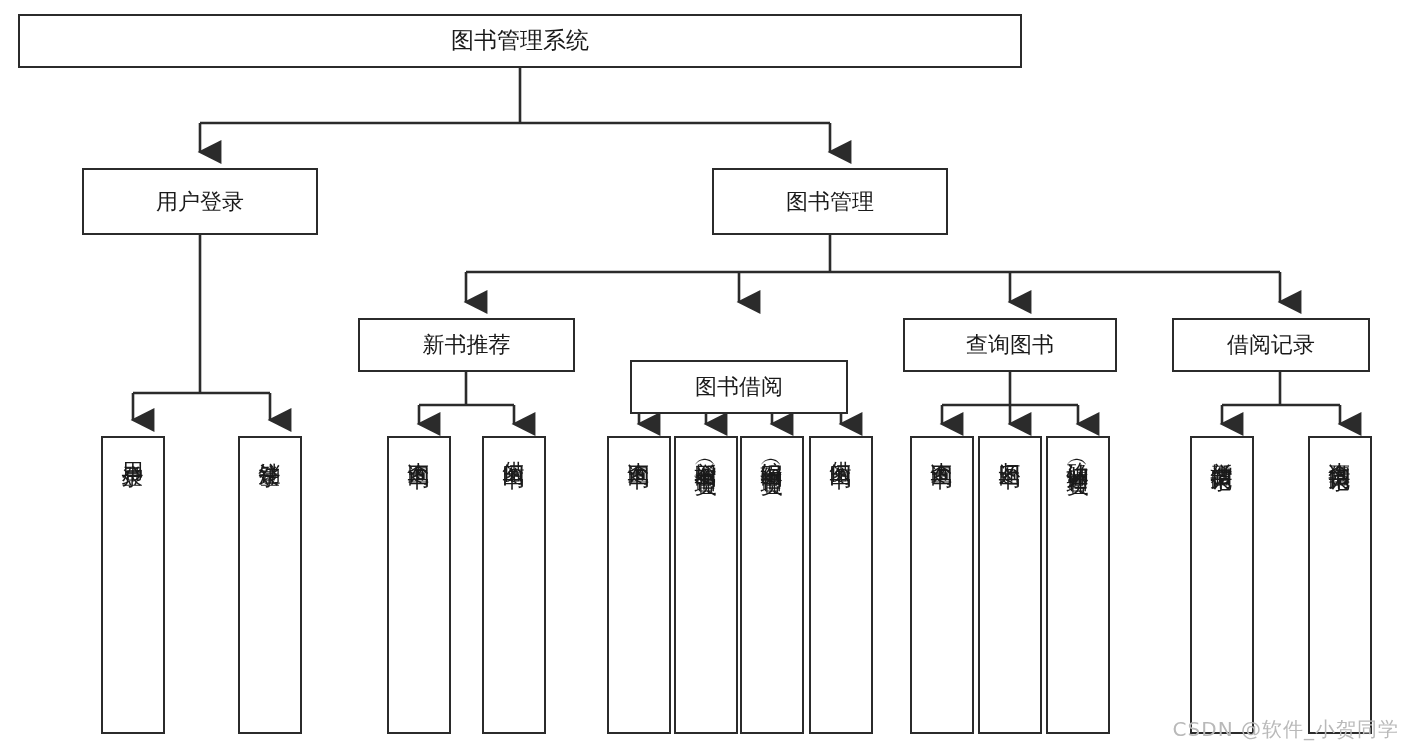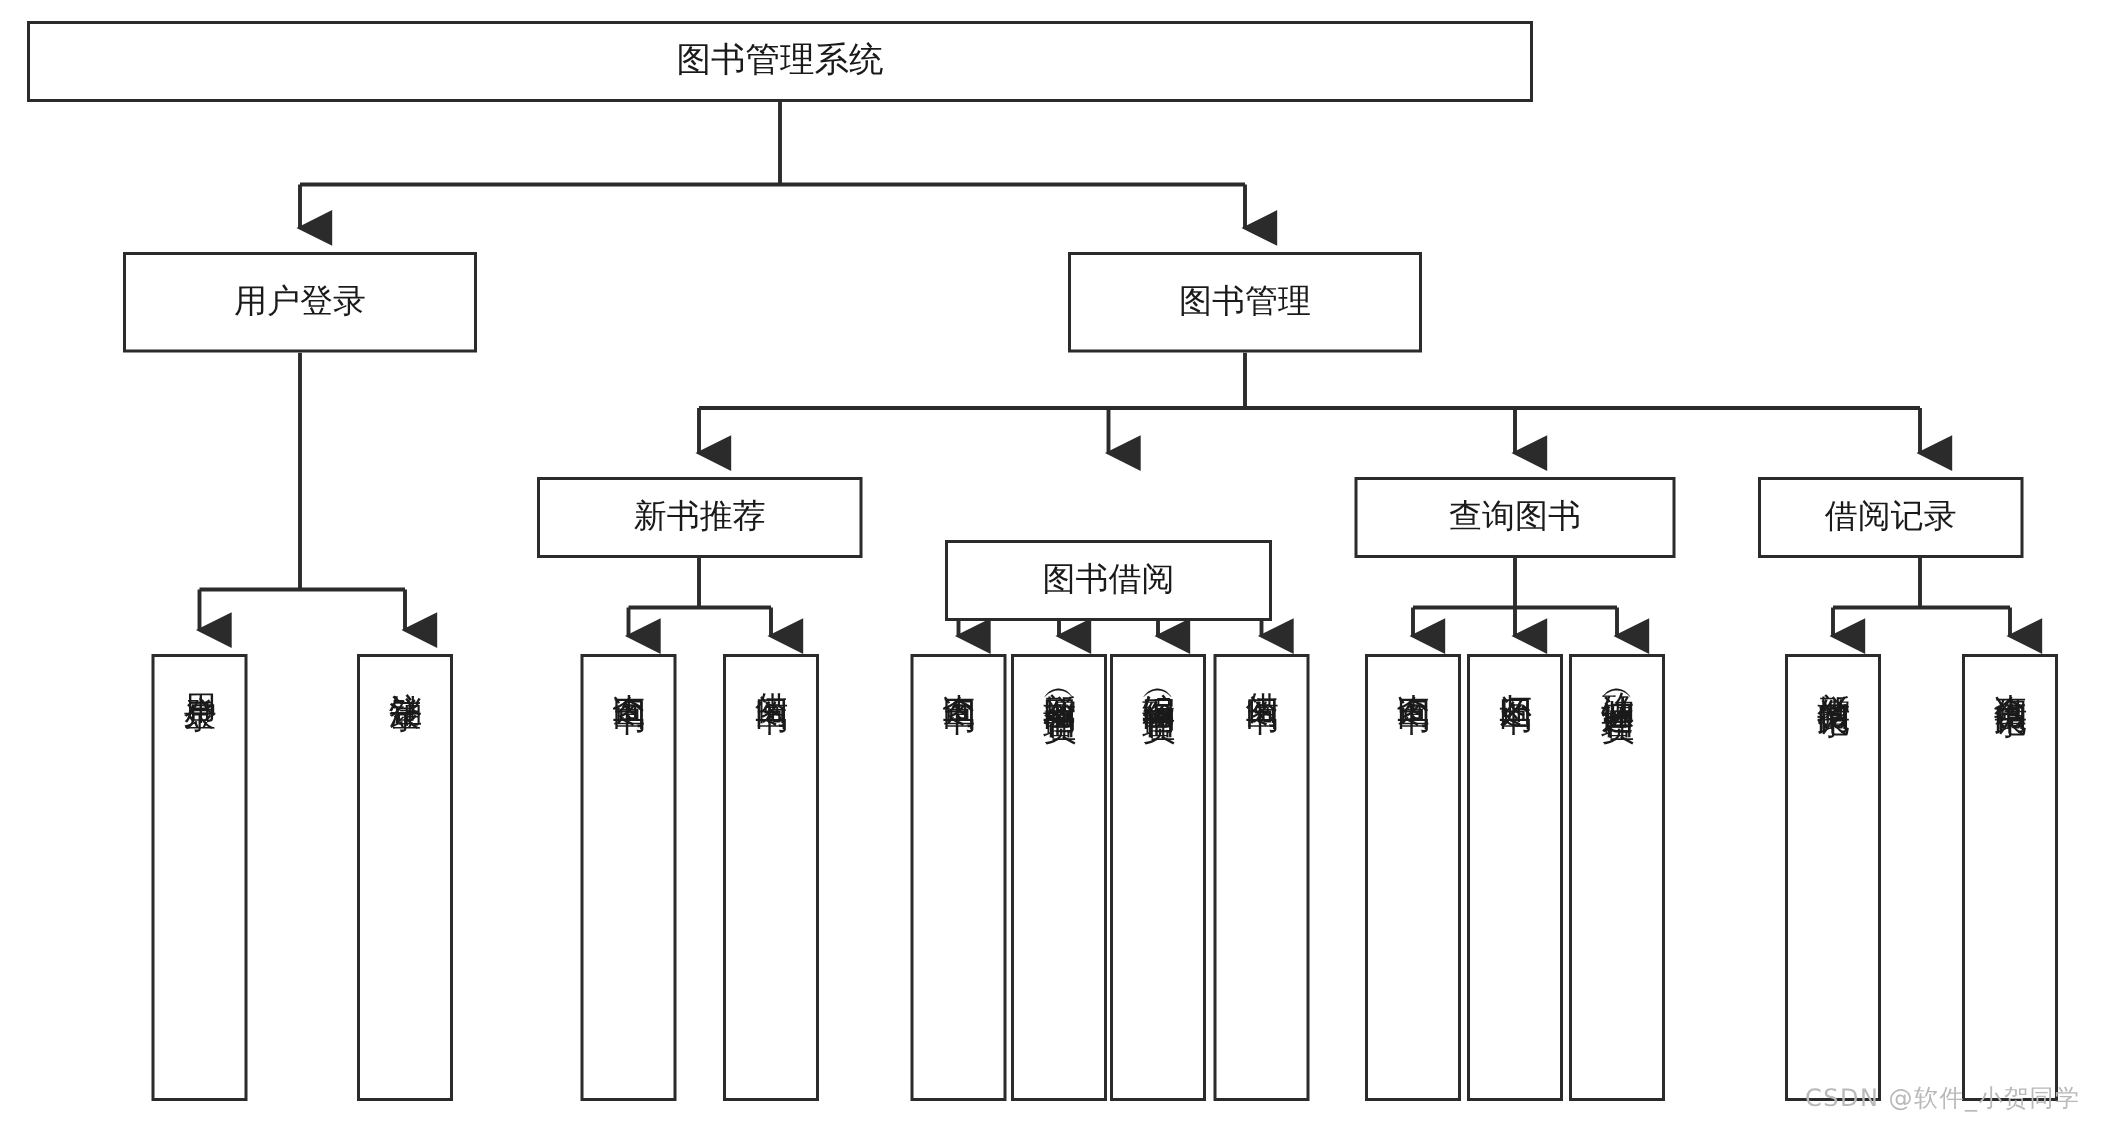--- a/index.html
+++ b/index.html
@@ -41,23 +41,23 @@
     writing-mode:vertical-rl;
     text-orientation:upright;
     font-size:22px;
     letter-spacing:2px;
     line-height:1.05;
     white-space:pre;
   }
 
   .watermark{
     position:absolute;
-    right:18px;
+    right:6px;
     bottom:4px;
-    font-size:16px;
+    font-size:20px;
     color:#b9b9b9;
     letter-spacing:1px;
     z-index:5;
     user-select:none;
   }
 </style>
 </head>
 <body>
 
 <div id="canvas">
@@ -126,21 +126,21 @@
 
   <div class="node lvl3" style="left:358px;top:318px;width:217px;height:54px;">
     <span class="lbl">新书推荐</span>
   </div>
   <div class="node lvl3" style="left:630px;top:318px;width:218px;height:54px;margin-top:42px;">
     <span class="lbl">图书借阅</span>
   </div>
   <div class="node lvl3" style="left:903px;top:318px;width:214px;height:54px;">
     <span class="lbl">查询图书</span>
   </div>
-  <div class="node lvl3" style="left:1172px;top:318px;width:177px;height:54px;">
+  <div class="node lvl3" style="left:1172px;top:318px;width:198px;height:54px;">
     <span class="lbl">借阅记录</span>
   </div>
 
   <div class="node leaf" style="left:101px;top:436px;width:64px;height:298px;">
     <span class="lbl">用户登录</span>
   </div>
   <div class="node leaf" style="left:238px;top:436px;width:64px;height:298px;">
     <span class="lbl">注销登录</span>
   </div>
 

